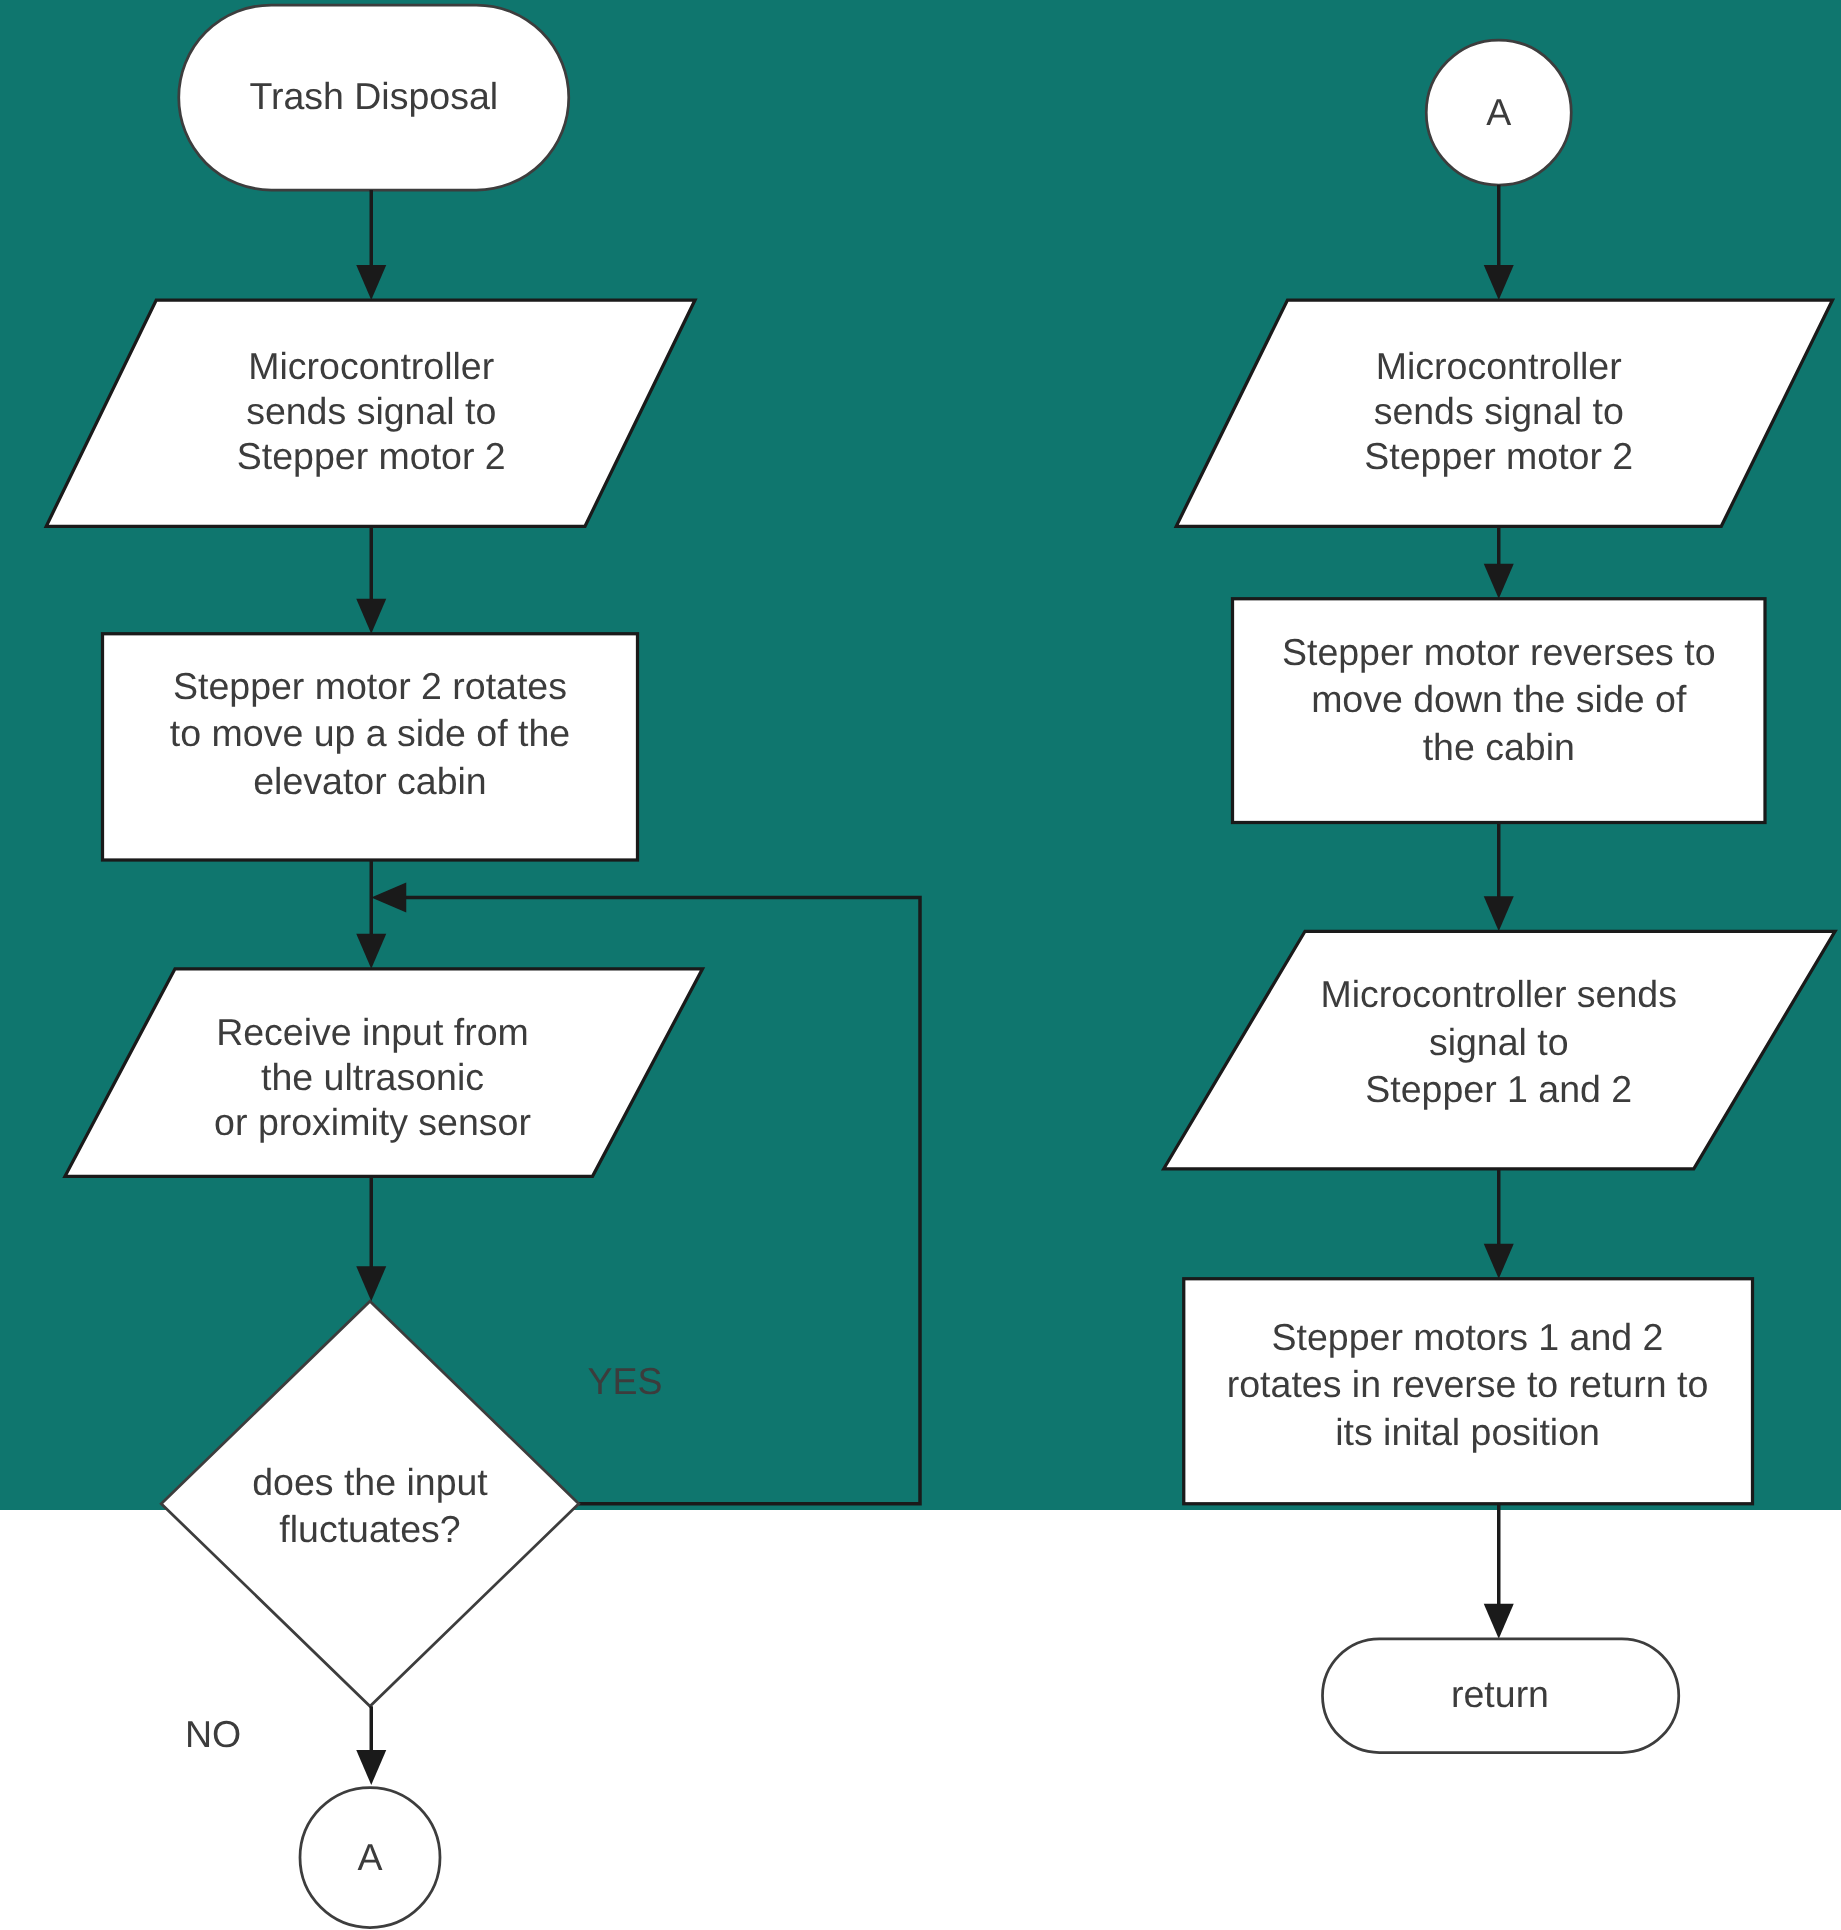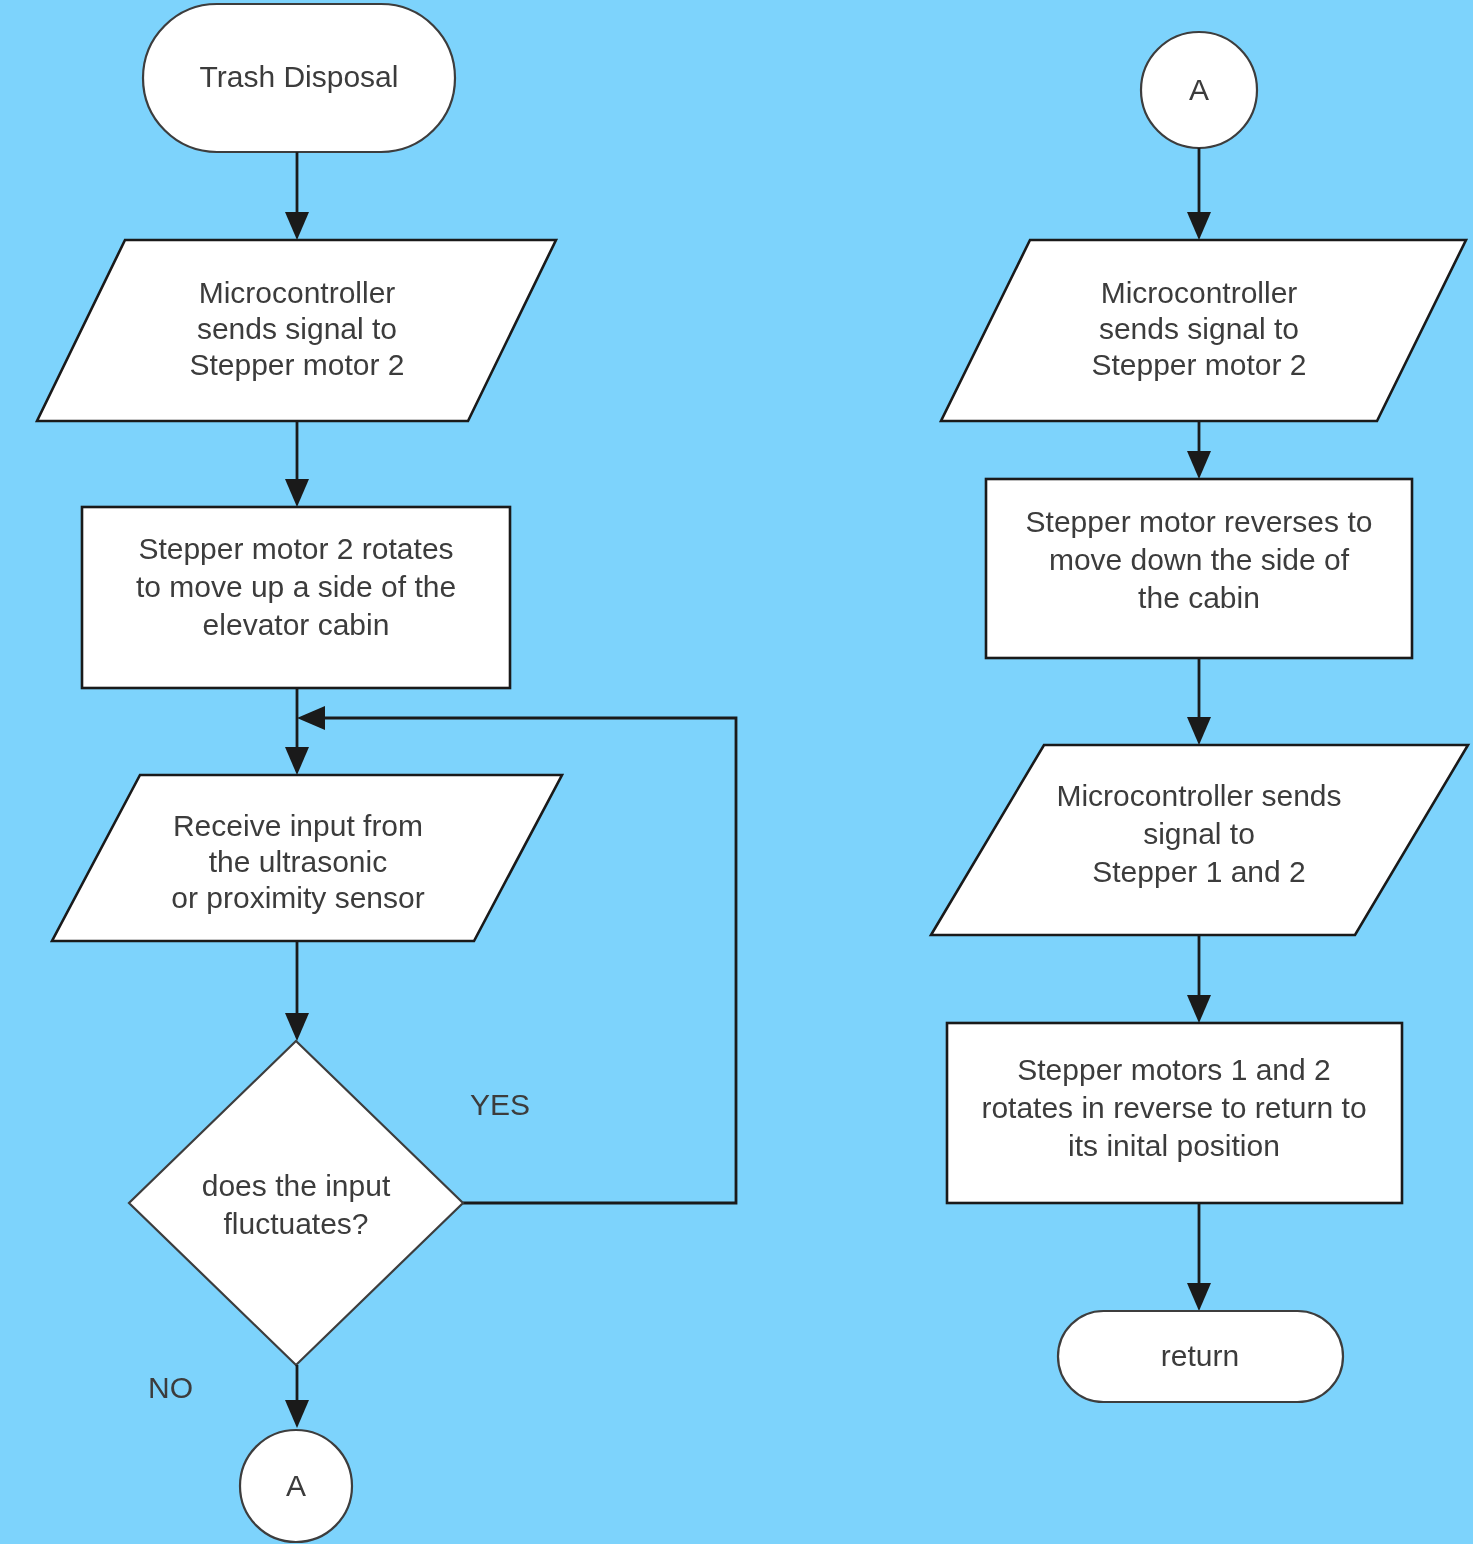--- a/index.html
+++ b/index.html
@@ -10,22 +10,22 @@
   }
   body {
     width: 1473px;
     height: 1544px;
     overflow: hidden;
     font-family: "Liberation Sans", sans-serif;
   }
   #flowchart-root {
     position: relative;
     width: 1473px;
-    height: 1544px;
-    background: #7dd3fc;
+    height: 1208px;
+    background: #0f766e;
   }
   svg.flow-canvas {
     position: absolute;
     top: 0;
     left: 0;
     width: 1473px;
     height: 1544px;
     display: block;
   }
   .shape-outline {

